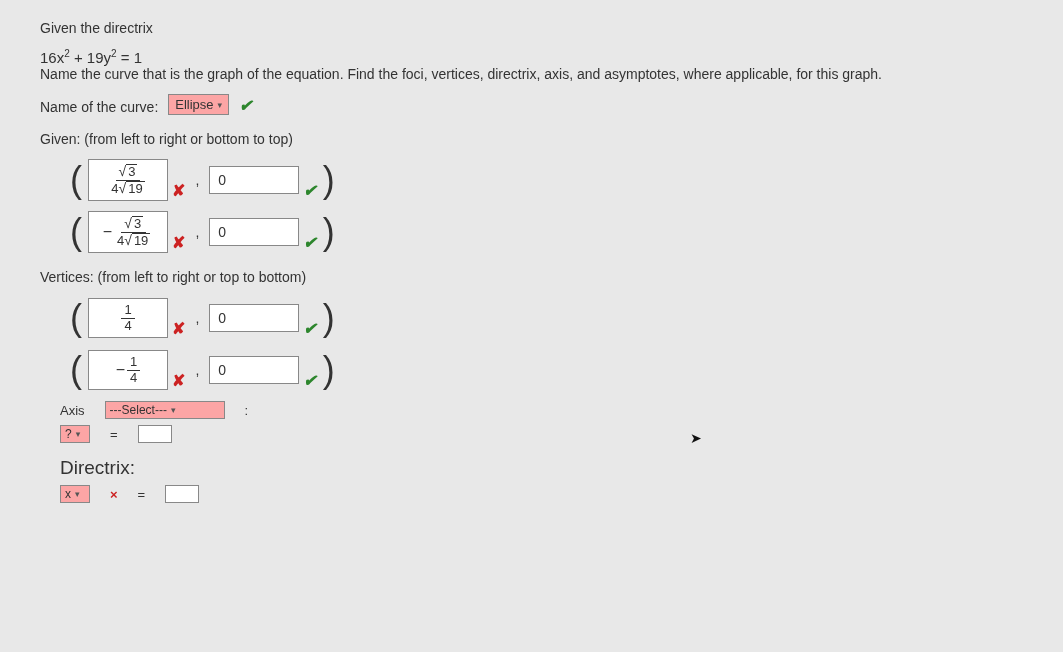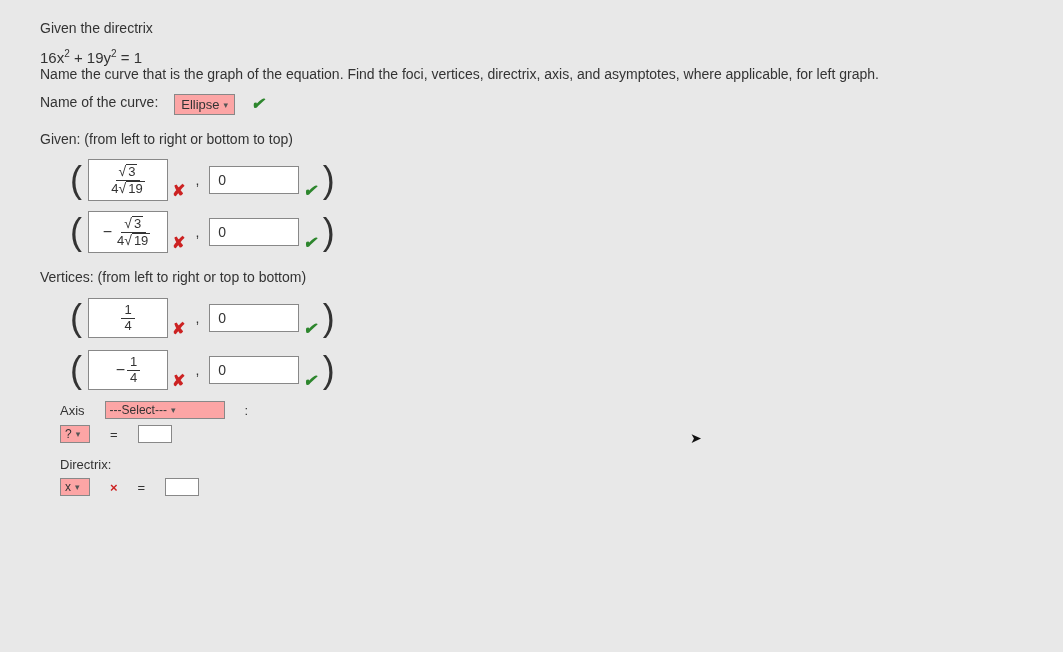--- a/index.html
+++ b/index.html
@@ -9,21 +9,21 @@
       padding: 20px 40px;
       font-size: 14px;
       color: #333;
       width: 1063px;
       height: 652px;
       position: relative;
     }
     .section { margin-bottom: 12px; }
     .equation { font-size: 15px; margin-bottom: 0; }
     .sup { vertical-align: super; font-size: 10px; }
-    .label-row { display: flex; align-items: flex-start; gap: 16px; margin-bottom: 16px; }
+    .label-row { display: flex; align-items: flex-end; gap: 10px; margin-bottom: 16px; }
     .select-box {
       border: 1px solid #888; background: #fca5a5; padding: 2px 6px;
       font-size: 13px; min-width: 50px; display: inline-flex; align-items: center;
     }
     .dropdown-arrow { font-size: 9px; margin-left: 4px; color: #555; }
     .check { color: #2d862d; font-weight: bold; font-size: 16px; font-style: italic; }
     .cross { color: #cc2222; font-weight: bold; font-size: 16px; }
     .coord-row { display: flex; align-items: center; margin: 10px 0 10px 30px; gap: 6px; }
     .paren { font-size: 36px; font-weight: 300; color: #333; }
     .math-box {
@@ -56,21 +56,21 @@
       position: absolute; top: 430px; left: 690px;
       font-size: 14px; color: #111;
     }
     .feedback-col { display: flex; flex-direction: column; align-items: center; gap: 4px; margin-left: -2px; }
   </style>
 </head>
 <body>
 
 <div class="section">Given the directrix</div>
 <div class="equation">16x<span class="sup">2</span> + 19y<span class="sup">2</span> = 1</div>
-<div class="section">Name the curve that is the graph of the equation. Find the foci, vertices, directrix, axis, and asymptotes, where applicable, for left graph.</div>
+<div class="section">Name the curve that is the graph of the equation. Find the foci, vertices, directrix, axis, and asymptotes, where applicable, for this graph.</div>
 
 <div class="label-row">
   <span>Name of the curve:</span>
   <span class="select-box">
     <span>Ellipse</span>
       <span class="dropdown-arrow">▾</span>
   </span>
   <span class="check">✔</span>
 </div>
 
@@ -194,21 +194,21 @@
 </div>
 <div class="axis-row">
   <span class="small-select">
     <span>?</span>
       <span class="dropdown-arrow">▾</span>
   </span>
   <span>=</span>
   <span class="small-input"></span>
 </div>
 
-<div style="margin:14px 0 2px 20px;font-size:13px">Directrix:</div>
+<div style="margin:14px 0 2px 20px;font-size:19px">Directrix:</div>
 <div class="axis-row">
   <span class="small-select">
     <span>x</span>
       <span class="dropdown-arrow">▾</span>
   </span>
   <span class="cross" style="font-size:13px">×</span>
   <span>=</span>
   <span class="small-input"></span>
 </div>
 

